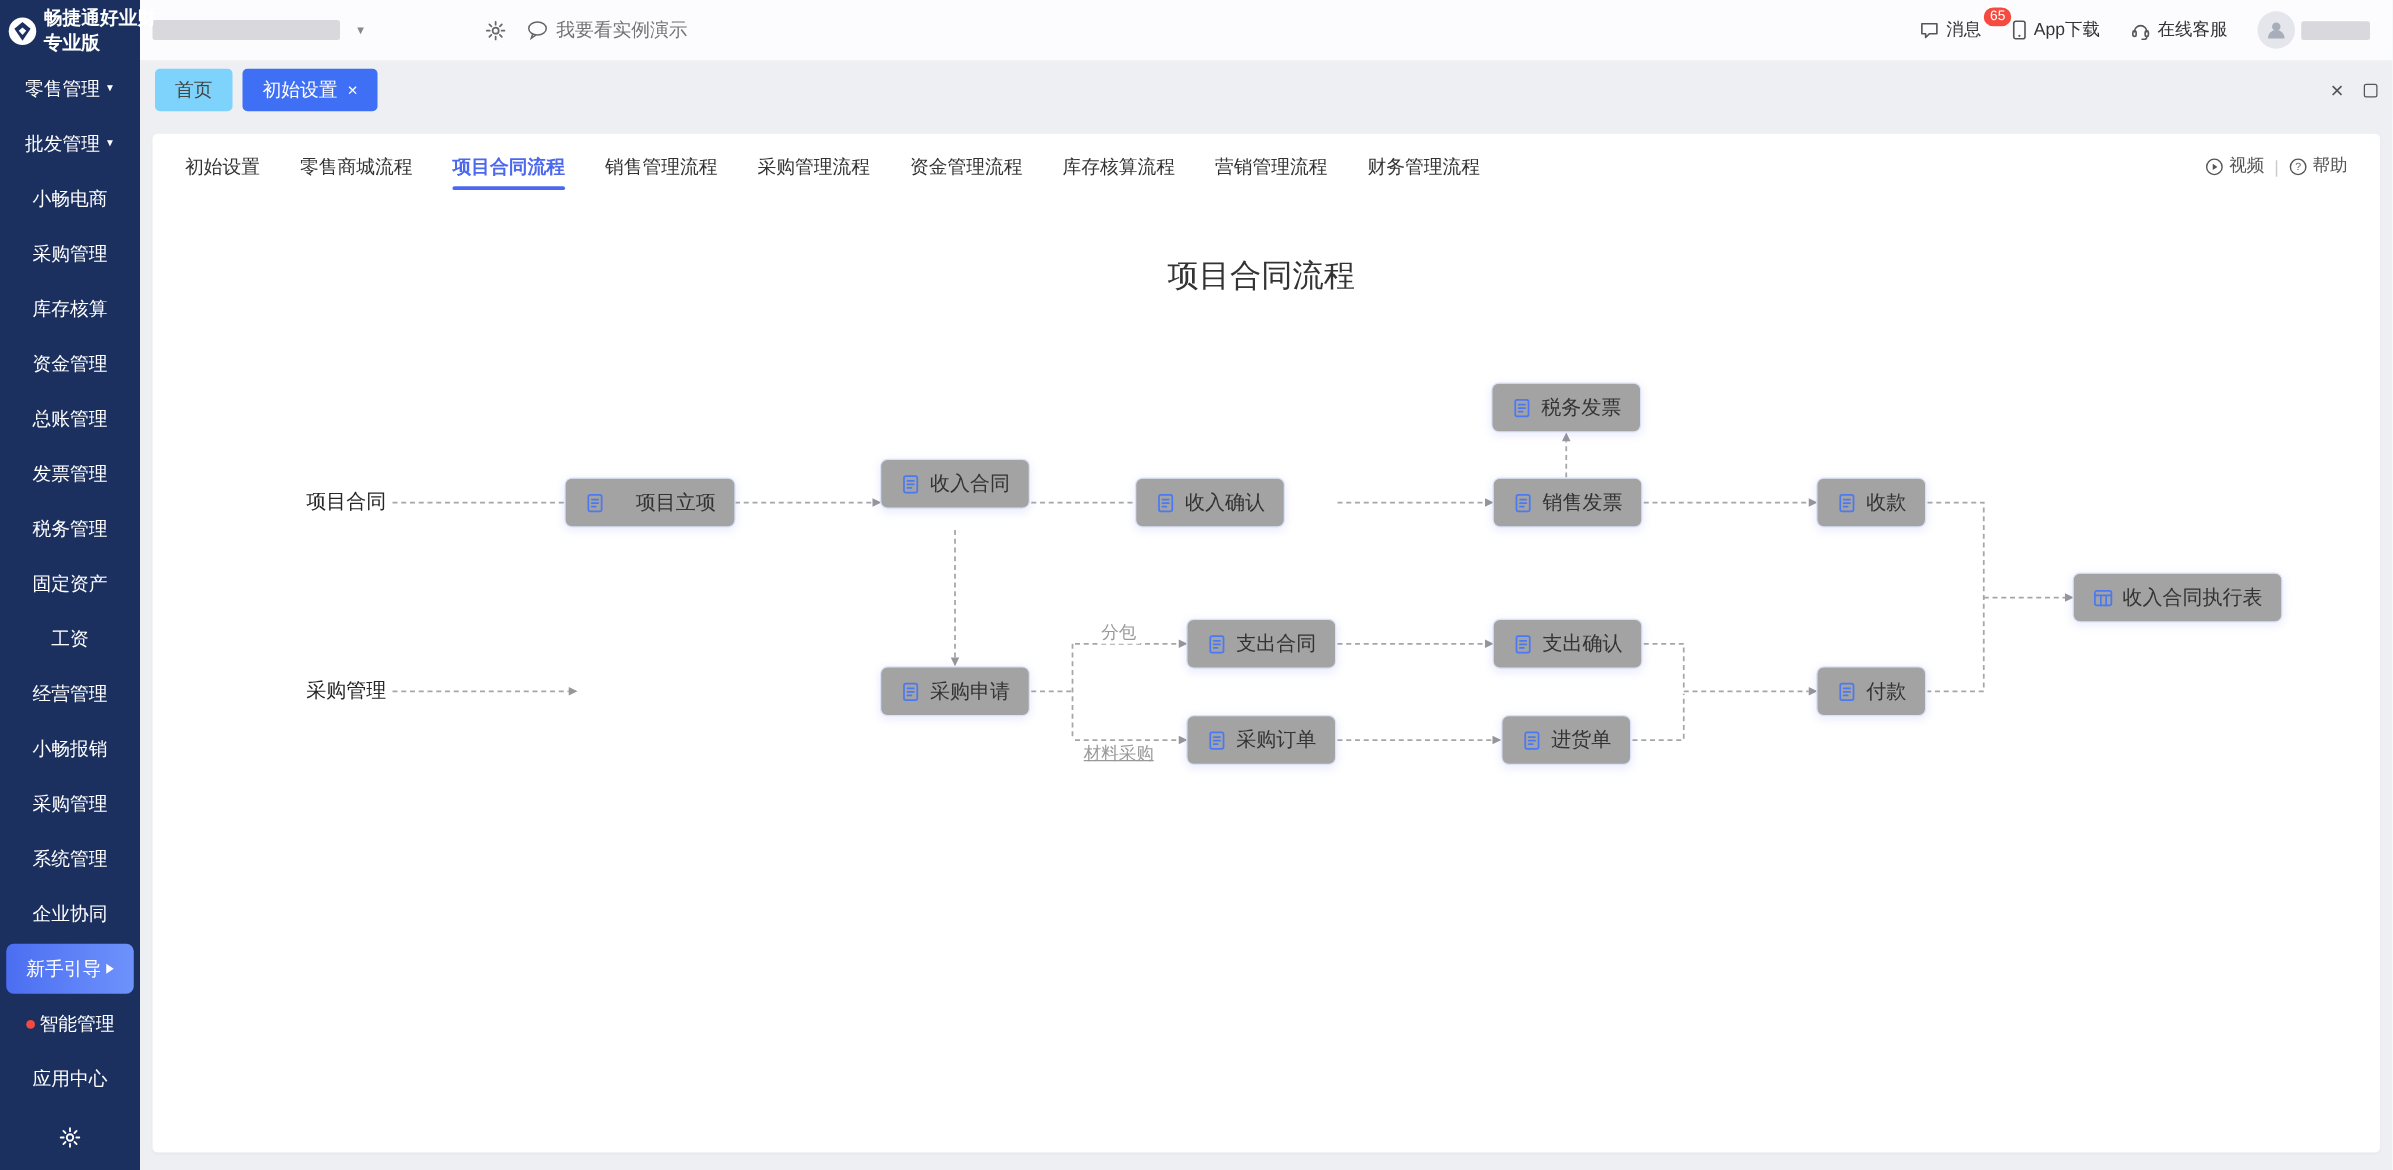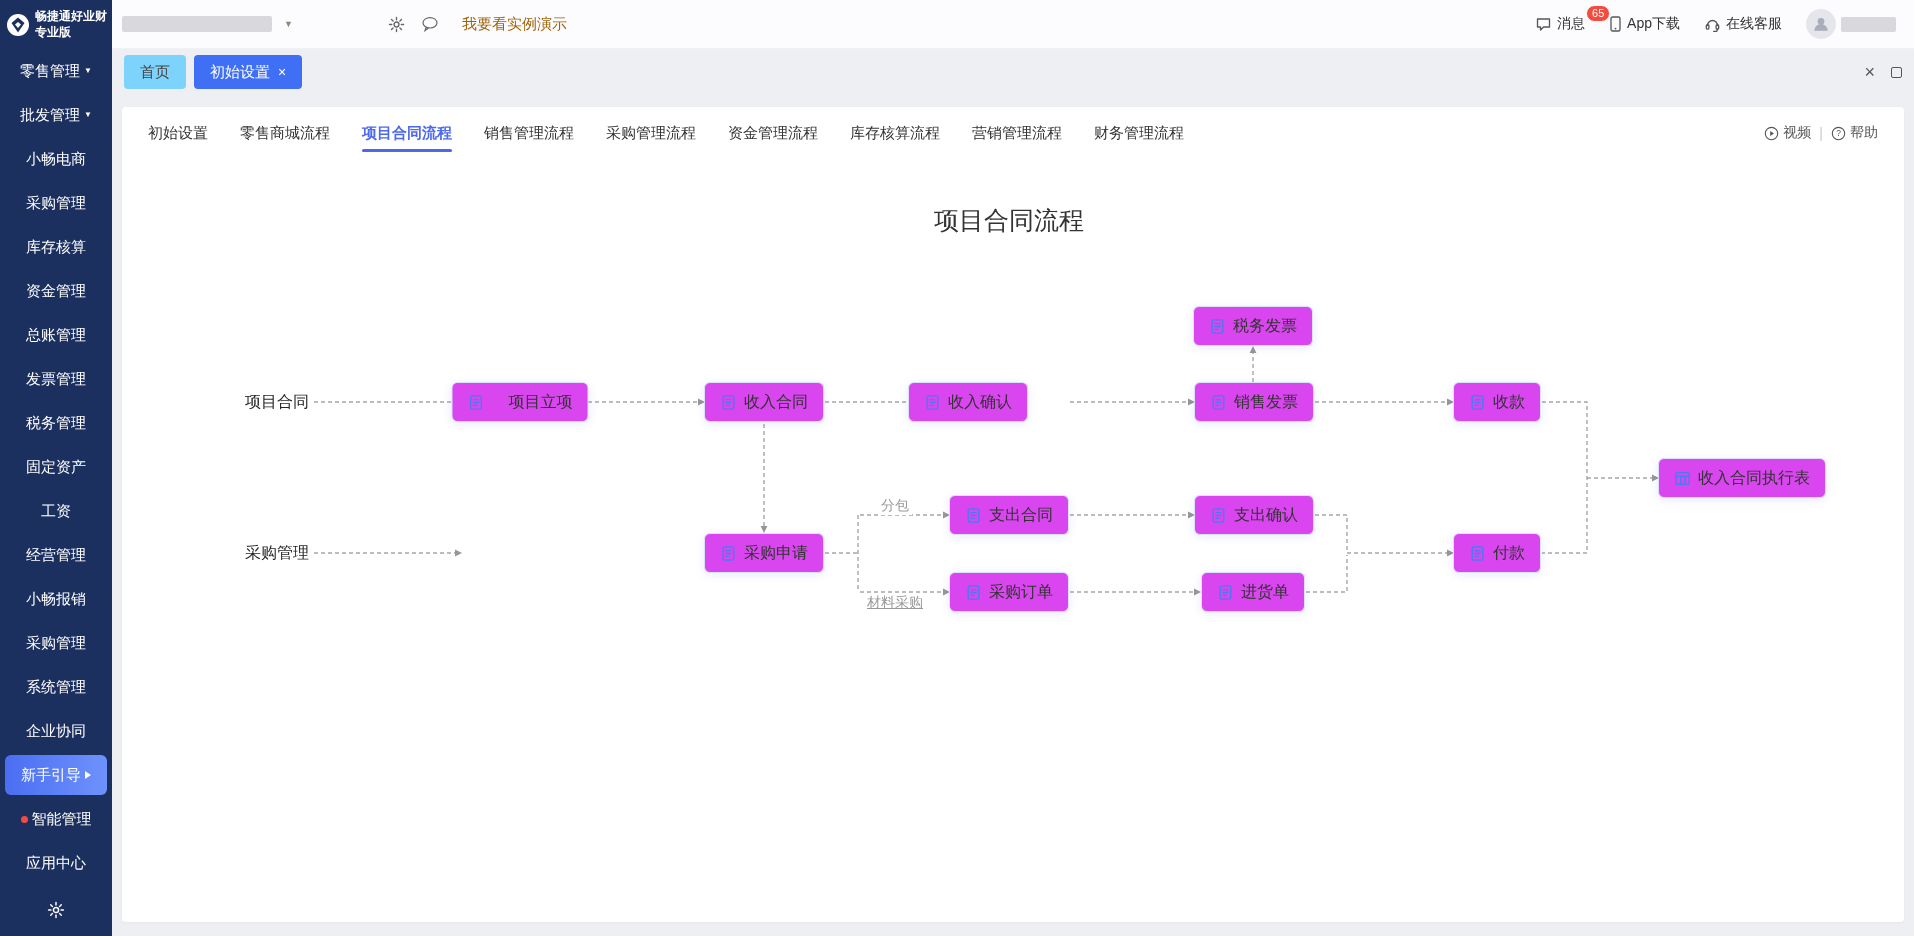--- a/index.html
+++ b/index.html
@@ -2,42 +2,42 @@
 <html><head>
 <meta charset="utf-8">
 <style>
   * { margin:0; padding:0; box-sizing:border-box; }
   html,body { width:1914px; height:936px; overflow:hidden; }
   body { font-family:"Liberation Sans","DejaVu Sans",sans-serif; background:#edeff3; position:relative; color:#333; }
 
   
   .sidebar { position:absolute; left:0; top:0; width:112px; height:936px; background:#1c3060; z-index:5; }
   .logo-block { height:49px; display:flex; align-items:center; gap:5px; padding:0 6px; color:#fff; }
-  .logo-text { font-size:12px; font-weight:bold; line-height:1.3; white-space:nowrap; }
+  .logo-text { font-size:15px; font-weight:bold; line-height:1.3; white-space:nowrap; }
   .side-nav { position:absolute; top:49px; left:0; right:0; bottom:52px; display:flex; flex-direction:column; }
   .side-item { flex:0 0 44px; display:flex; align-items:center; justify-content:center; gap:4px;
                color:#fff; font-size:15px; cursor:pointer; position:relative; }
   .side-item.active { background:linear-gradient(90deg,#4b6ef2,#6e92fb); margin:2px 5px; flex-basis:40px; border-radius:6px; }
   .caret { font-size:8px; color:#fff; line-height:1; }
   .dot { width:7px; height:7px; border-radius:50%; background:#f54a3f; }
   .go { width:0; height:0; border-left:6px solid #fff; border-top:4px solid transparent; border-bottom:4px solid transparent; }
   .side-footer { position:absolute; bottom:0; left:0; right:0; height:52px; display:flex; align-items:center; justify-content:center; }
 
   
   .main { position:absolute; left:112px; top:0; right:0; bottom:0; }
 
   .topbar { position:absolute; top:0; left:0; right:0; height:49px; background:#fcfcfe;
             display:flex; align-items:center; gap:16px; padding:0 18px 0 10px; border-bottom:1px solid #f0f1f4; }
   .company-select { display:flex; align-items:center; gap:12px; width:250px; cursor:pointer; }
   .redacted { background:#d8d8dd; border-radius:2px; }
   .r-company { width:150px; height:16px; }
   .r-user { width:55px; height:15px; }
   .chev { font-size:9px; color:#888; }
   .icon-btn { display:flex; align-items:center; cursor:pointer; }
-  .demo { display:flex; align-items:center; gap:23px; font-size:15px; color:#a16207; cursor:pointer; }
+  .demo { display:flex; align-items:center; gap:6px; font-size:15px; color:#737373; cursor:pointer; }
   .topbar-right { margin-left:auto; display:flex; align-items:center; gap:24px; }
   .tb-item { display:flex; align-items:center; gap:5px; font-size:14px; color:#333; position:relative; cursor:pointer; }
   .badge { position:absolute; top:-10px; left:7px; background:#f54a3f; color:#fff; font-size:11px;
            line-height:1; padding:2px 5px; border-radius:9px; border:1px solid #fff;margin-left:44px; }
   .avatar { width:30px; height:30px; border-radius:50%; background:#e4e6ec; display:flex; align-items:center; justify-content:center; }
 
   .tabstrip { position:absolute; top:49px; left:0; right:0; height:46px; background:#edeff3;
               display:flex; align-items:center; gap:8px; padding:0 12px; }
   .wtab { height:34px; display:flex; align-items:center; gap:8px; padding:0 16px; background:#7dd3fc;
           border-radius:4px; font-size:15px; color:#444; cursor:pointer; }
@@ -60,21 +60,21 @@
   .pa-div { color:#ccc; }
 
   
   .flow { position:absolute; inset:0; }
   .flow-title { position:absolute; left:887px; top:113px; transform:translate(-50%,-50%);
                 font-size:25px; font-weight:500; color:#333; white-space:nowrap; }
   #flow-edges { position:absolute; inset:0; width:100%; height:100%; }
   .edge-line { fill:none; stroke:#a6a6aa; stroke-width:1.4; stroke-dasharray:4 3; }
   .edge-arrow { fill:#96969b; }
   .node { position:absolute; transform:translate(-50%,-50%); height:40px; padding:0 15px;
-          background:#d946ef; border:1px solid #dbe2f5; border-radius:6px;
+          background:#a3a3a3; border:1px solid #dbe2f5; border-radius:6px;
           box-shadow:0 2px 8px rgba(76,104,238,.13); display:flex; align-items:center; gap:7px;
           font-size:16px; color:#333; white-space:nowrap; cursor:pointer; }
   .node-icon { display:flex; align-items:center; }
   .row-label { position:absolute; transform:translate(-50%,-50%); font-size:16px; color:#262626; white-space:nowrap; }
   .edge-label { position:absolute; transform:translate(-50%,-50%); font-size:14px; color:#999;
                 background:#fff; padding:0 3px; white-space:nowrap; }
 </style>
 </head>
 <body>
 
@@ -322,21 +322,21 @@
         <div id="flow-nodes">
             <div class="node" style="left: 398px; top: 295px; gap: 24px;">
               <span class="node-icon">
                 <svg width="17" height="17" viewBox="0 0 16 16" fill="none" stroke="#4a79f2" stroke-width="1.3" stroke-linecap="round">
                   <rect x="3" y="1.8" width="10" height="12.4" rx="1.4"></rect>
                   <path d="M5.6 5.3h4.8M5.6 8h4.8M5.6 10.7h3"></path>
                 </svg>
               </span>
               <span class="node-label">项目立项</span>
             </div>
-            <div class="node" style="left: 642px; top: 295px;">
+            <div class="node" style="left: 642px; top: 280px;">
               <span class="node-icon">
                 <svg width="17" height="17" viewBox="0 0 16 16" fill="none" stroke="#4a79f2" stroke-width="1.3" stroke-linecap="round">
                   <rect x="3" y="1.8" width="10" height="12.4" rx="1.4"></rect>
                   <path d="M5.6 5.3h4.8M5.6 8h4.8M5.6 10.7h3"></path>
                 </svg>
               </span>
               <span class="node-label">收入合同</span>
             </div>
             <div class="node" style="left: 846px; top: 295px;">
               <span class="node-icon">

